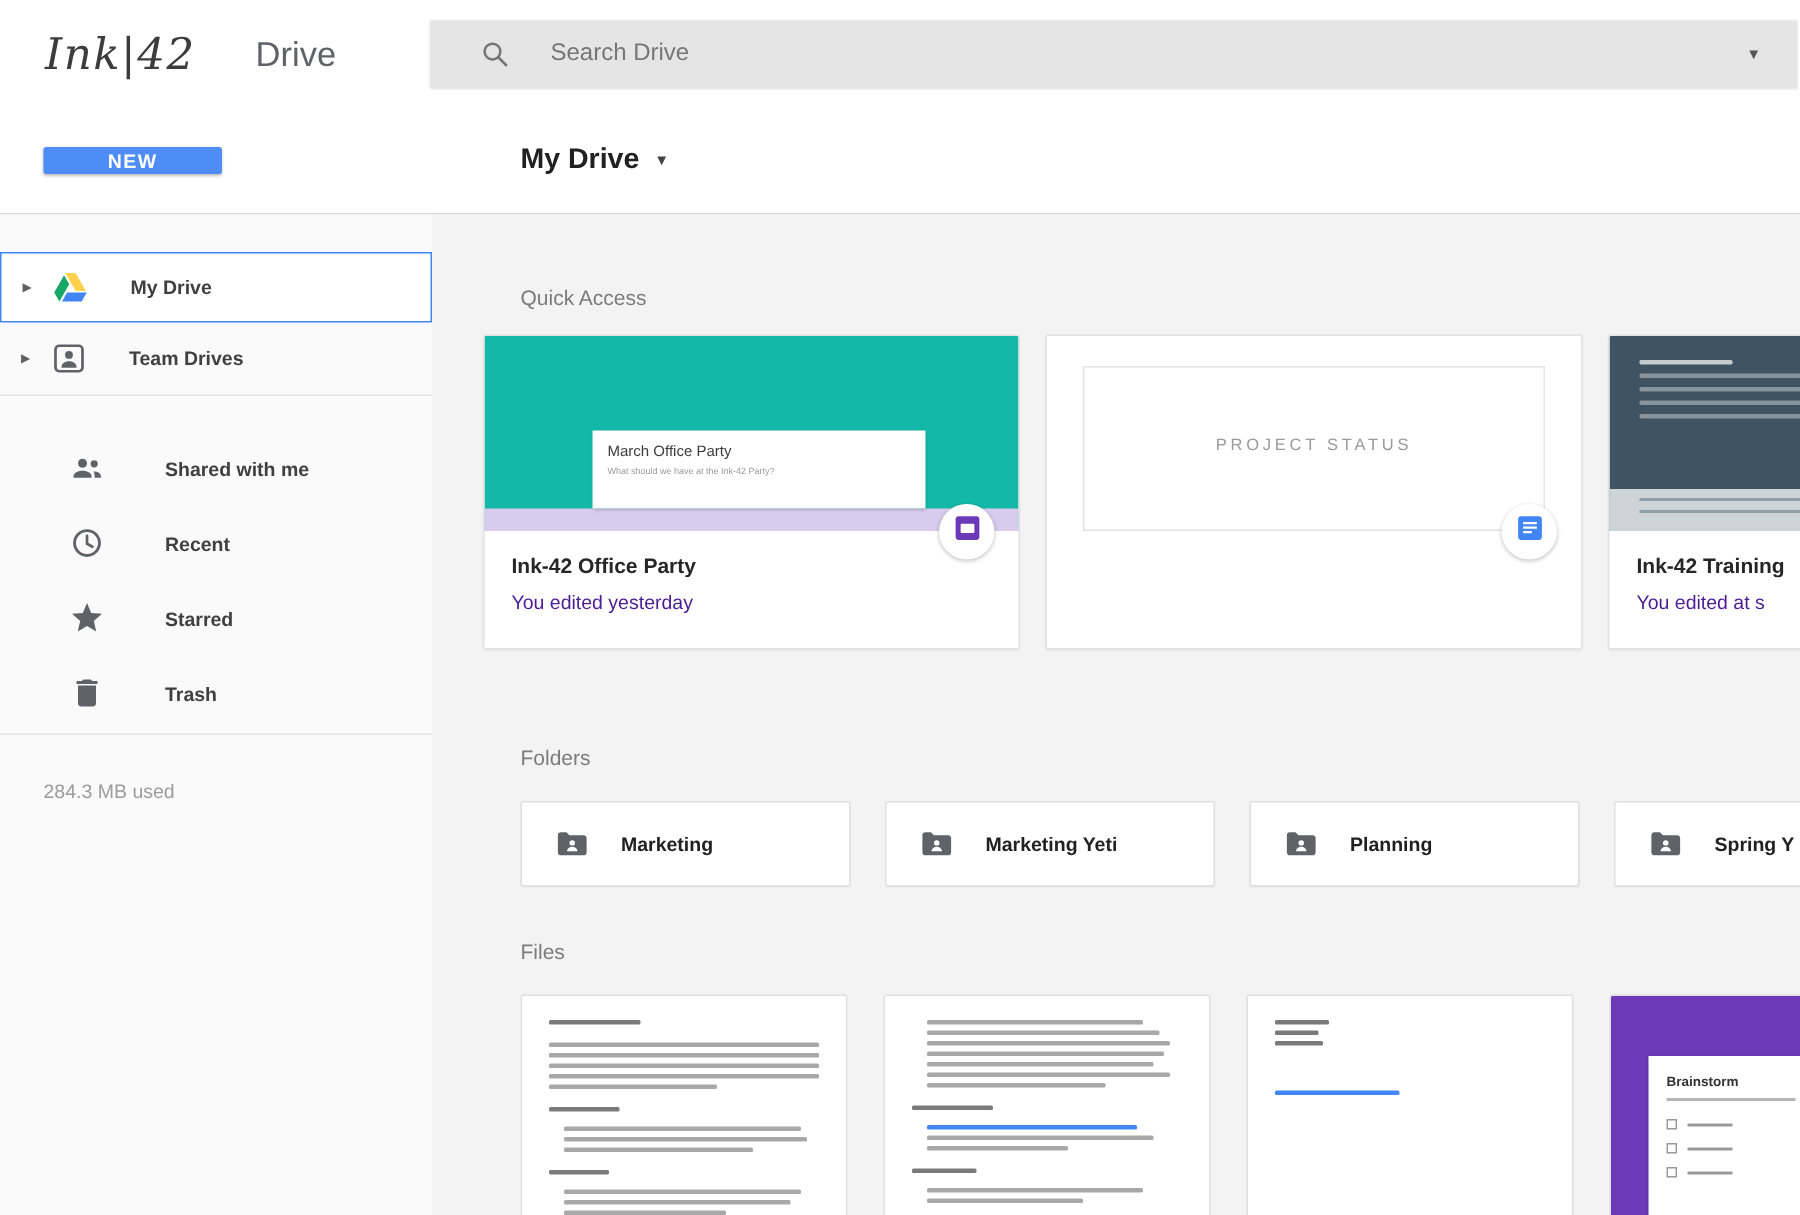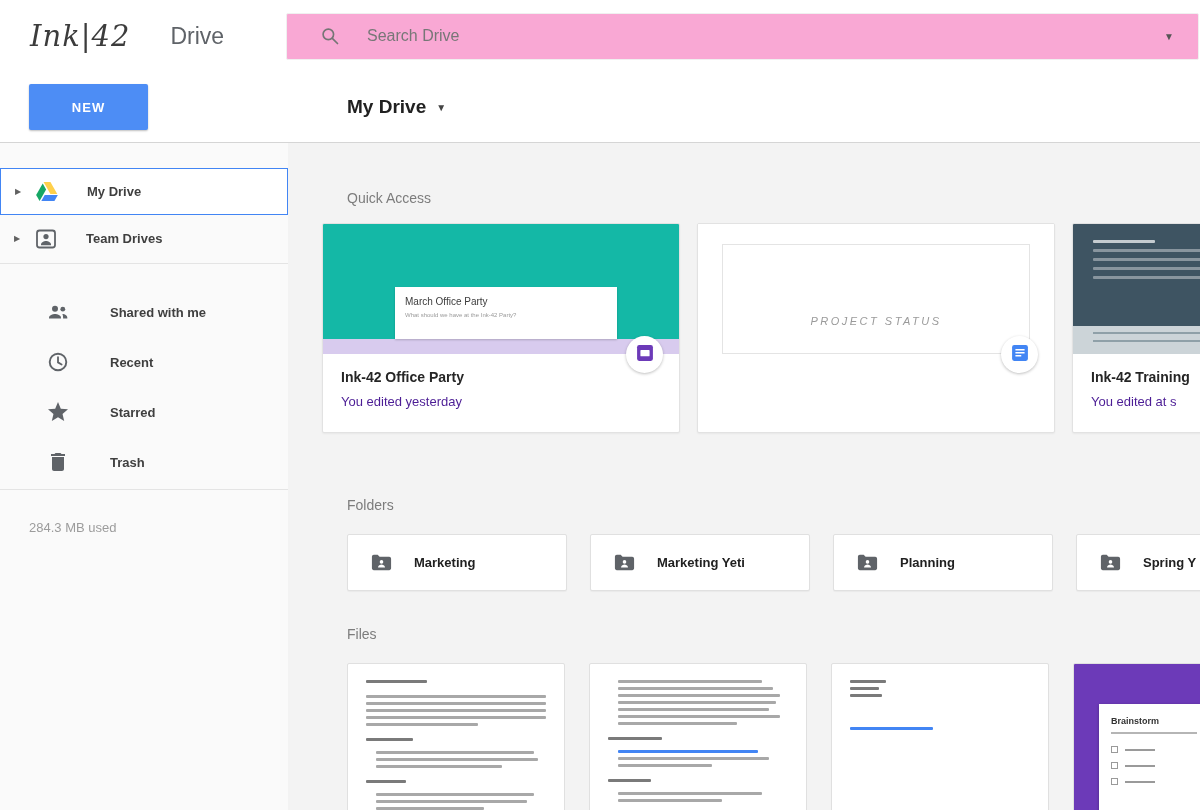--- a/index.html
+++ b/index.html
@@ -5,32 +5,32 @@
   * { margin:0; padding:0; box-sizing:border-box; }
   html,body { width:1200px; height:810px; overflow:hidden; background:#fff;
     font-family:"Liberation Sans", sans-serif; }
 
   
   .topbar { height:72px; display:flex; align-items:center; background:#fff; }
   .logo-area { flex:0 0 286px; display:flex; align-items:center; padding-left:30px;gap:20px; }
   .logo { font-family:"DejaVu Serif", serif; font-style:italic; font-size:29px;
     color:#3c3c3c; letter-spacing:1px; }
   .app-name { font-size:23px; color:#5f6368; margin-left:20px; }
-  .searchbar { flex:1; height:47px; margin-right:1px; background:#f9a8d4;
+  .searchbar { flex:1; height:47px; margin-right:1px; background:#e5e5e5;
     border:1px solid #f0f0f0; border-radius:2px; display:flex; align-items:center; }
   .search-icon { width:20px; height:20px; margin:0 27px 0 33px; display:flex; cursor:pointer; }
   .search-input { flex:1; border:none; outline:none; background:transparent;
     font-size:16px; color:#555; font-family:inherit; }
   .search-input::placeholder { color:#777; }
   .search-caret { margin-right:24px; color:#555; font-size:10px; cursor:pointer; }
 
   
   .toolbar-row { height:71px; background:#fff; border-bottom:1px solid #d5d5d5;
     display:flex; align-items:center; }
-  .new-button { margin-left:29px; width:119px; height:46px; background:#4d8df5;
+  .new-button { margin-left:29px; width:119px; height:18px; background:#4d8df5;
     color:#fff; border:none; border-radius:2px; font-size:13px; font-weight:bold;
     letter-spacing:1px; box-shadow:0 1px 2px rgba(0,0,0,0.25); font-family:inherit;
     cursor:pointer; }
   .page-title-wrap { margin-left:199px; display:flex; align-items:center; gap:10px;
     font-size:19px; font-weight:bold; color:#212121; cursor:pointer; }
   .title-caret { font-size:10px; color:#444; }
 
   
   .body-row { display:flex; height:667px; }
   .sidebar { flex:0 0 288px; background:#fafafa; padding-top:25px; }
@@ -58,21 +58,21 @@
   .qa-thumb { height:130px; position:relative; overflow:hidden; }
   .thumb-slides { background:#14b8a6;text-decoration:underline; }
   .slide-band { position:absolute; left:0; right:0; bottom:0; height:15px; background:#d8cbee; }
   .slide-box { position:absolute; left:72px; top:63px; width:222px; height:52px;
     background:#fff; box-shadow:0 1px 2px rgba(0,0,0,0.2); padding:9px 10px; }
   .slide-box-title { font-size:10px; color:#3c3c3c; margin-bottom:5px; }
   .slide-box-sub { font-size:6px; color:#9a9a9a; }
   .thumb-docs { background:#fff; }
   .doc-page { margin:20px 24px 0; height:110px; border:1px solid #e4e4e4;
     display:flex; justify-content:center; }
-  .doc-heading { margin-top:70px; font-size:11px; letter-spacing:2.5px; color:#9a9a9a;font-style:italic; }
+  .doc-heading { margin-top:46px; font-size:11px; letter-spacing:2.5px; color:#9a9a9a; }
   .thumb-dark { background:#3e5462; }
   .dark-lines { position:absolute; left:20px; top:16px; width:210px; }
   .dl { height:3px; background:rgba(255,255,255,0.7); margin-bottom:6px; border-radius:1px; }
   .dark-band { position:absolute; left:0; right:0; bottom:0; height:28px; background:#ccd4d8; }
   .db-ln { height:2px; background:#8fa0a8; margin:6px 0 0 20px; width:150px; }
   .qa-badge { position:absolute; right:16px; top:112px; width:37px; height:37px;
     border-radius:50%; background:#fff; box-shadow:0 1px 3px rgba(0,0,0,0.25);
     display:flex; align-items:center; justify-content:center; z-index:2; }
   .qa-info { padding:15px 18px 0; }
   .qa-title { font-size:14px; font-weight:bold; color:#262626; margin-bottom:9px;

